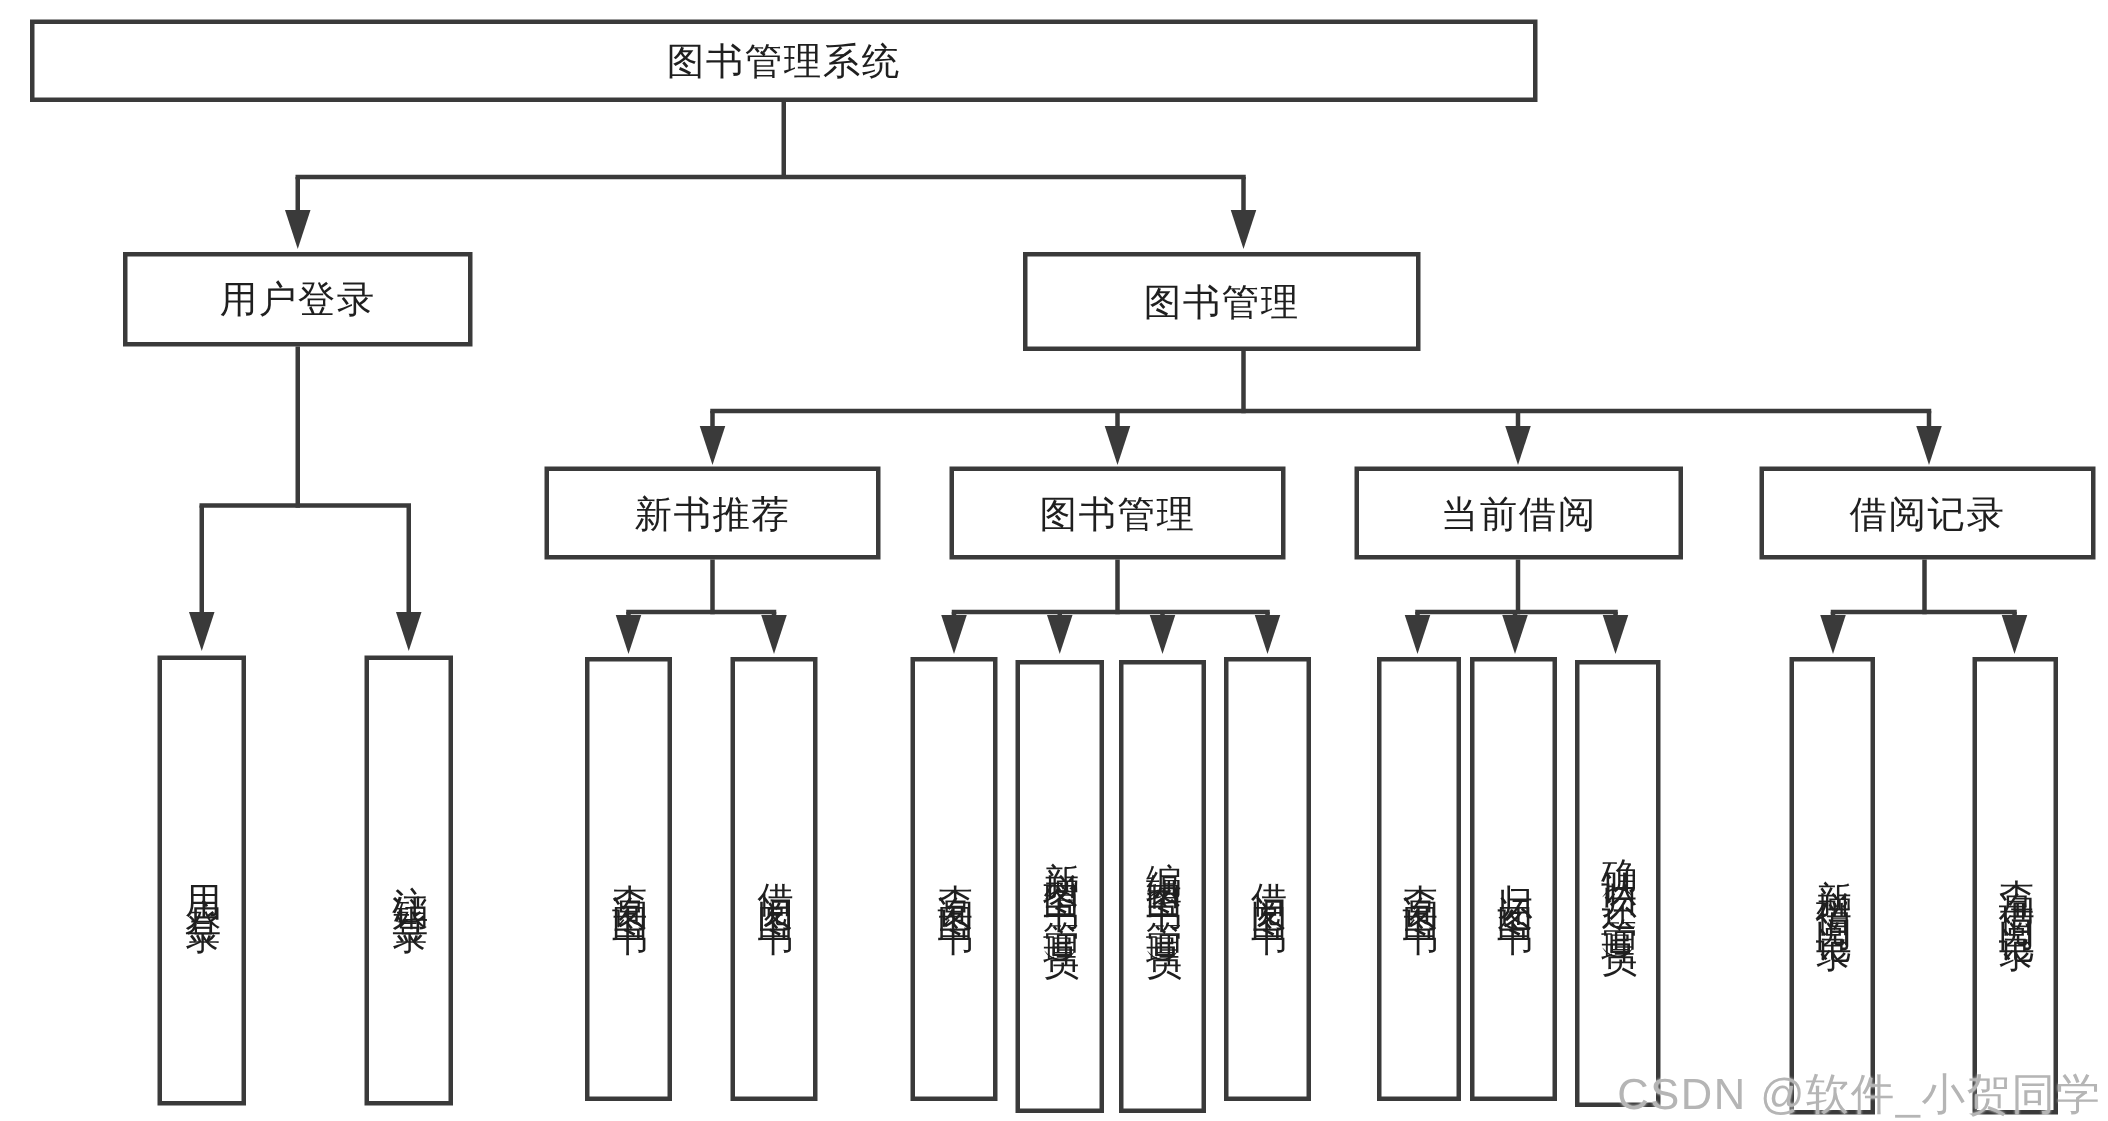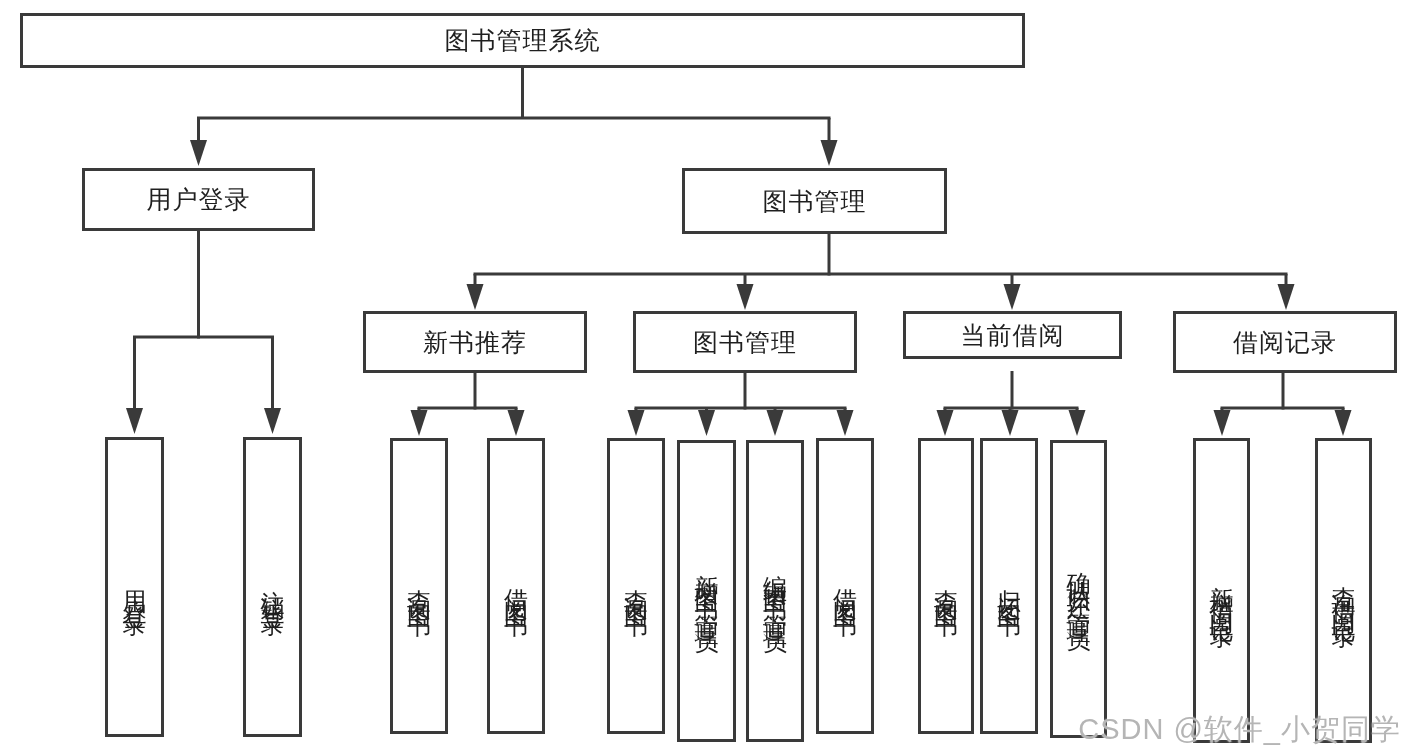--- a/index.html
+++ b/index.html
@@ -112,21 +112,21 @@
   <div class="box v" style="left:243px;top:437px;width:59px;height:300px;">
     <span class="lbl">注销登录</span>
   </div>
 
   <div class="box h" style="left:363px;top:311px;width:224px;height:62px;">
     <span class="lbl">新书推荐</span>
   </div>
   <div class="box h" style="left:633px;top:311px;width:224px;height:62px;">
     <span class="lbl">图书管理</span>
   </div>
-  <div class="box h" style="left:903px;top:311px;width:219px;height:48px;">
+  <div class="box h" style="left:903px;top:311px;width:219px;height:62px;">
     <span class="lbl">当前借阅</span>
   </div>
   <div class="box h" style="left:1173px;top:311px;width:224px;height:62px;">
     <span class="lbl">借阅记录</span>
   </div>
 
   <div class="box v" style="left:390px;top:438px;width:58px;height:296px;">
     <span class="lbl">查询图书</span>
   </div>
   <div class="box v" style="left:487px;top:438px;width:58px;height:296px;">

